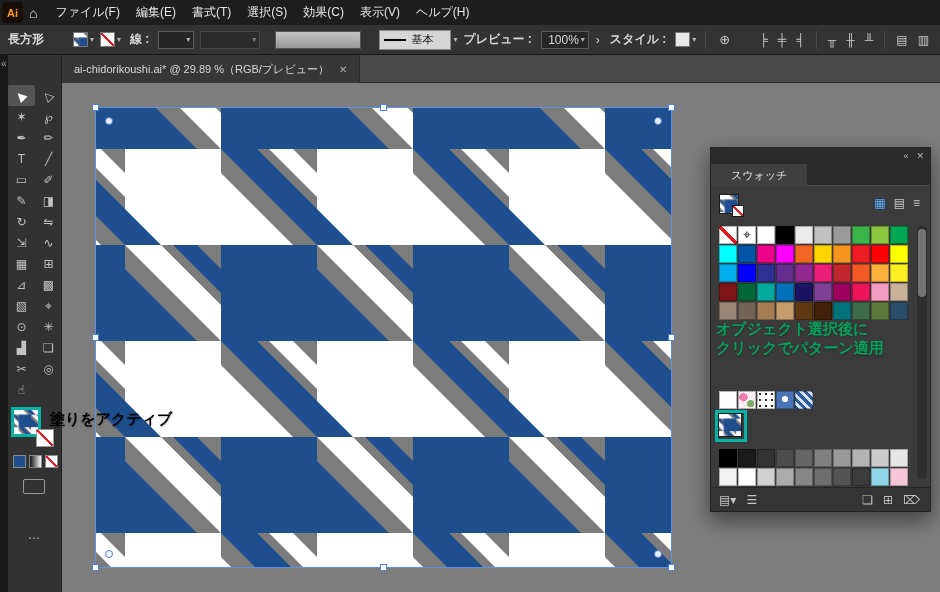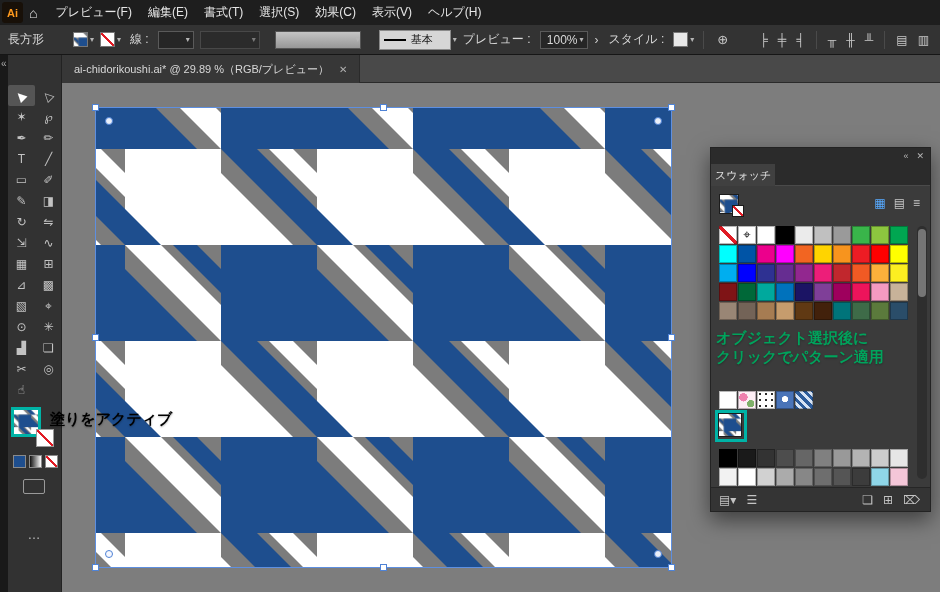--- a/index.html
+++ b/index.html
@@ -14,21 +14,21 @@
            font-weight:bold;font-size:11px;display:flex;align-items:center;justify-content:center;
            border-radius:3px;}
   .home{color:#e3e3e3;font-size:14px;margin-right:10px;cursor:default;}
   .menu-items{display:flex;height:100%;align-items:center;}
   .menu-item{color:#e6e6e6;font-size:12px;padding:0 8px;line-height:25px;cursor:default;}
 
   
   .controlbar{position:absolute;left:0;top:25px;width:940px;height:30px;background:#333333;
               border-bottom:1px solid #161616;display:flex;align-items:center;z-index:20;
               color:#d9d9d9;font-size:12px;}
-  .cb-label{margin:0 6px;white-space:nowrap;}
+  .cb-label{margin:0 6px;white-space:nowrap;font-weight:bold;}
   .cb-label.obj{margin-left:8px;margin-right:26px;}
   .chip-wrap{display:flex;align-items:center;margin:0 3px;}
   .chip{width:15px;height:15px;border:1px solid #777;background:#e8e8e8;overflow:hidden;}
   .chip svg{display:block;width:100%;height:100%;}
   .caret{color:#b5b5b5;font-size:8px;margin-left:2px;}
   .redslash{background:
       linear-gradient(to top right, rgba(0,0,0,0) 44%, #e01b24 44%, #e01b24 56%, rgba(0,0,0,0) 56%),#ffffff;}
   .field{display:inline-flex;align-items:center;justify-content:flex-end;height:18px;
          background:#262626;border:1px solid #5a5a5a;padding:0 3px;margin:0 3px;}
   .field.sm{width:36px;}
@@ -90,29 +90,29 @@
   .h.lm{left:-4px;top:50%;margin-top:-4px;} .h.rm{right:-4px;top:50%;margin-top:-4px;}
   .h.bl{left:-4px;bottom:-4px;} .h.bm{left:50%;margin-left:-4px;bottom:-4px;} .h.br{right:-4px;bottom:-4px;}
   .c{position:absolute;width:8px;height:8px;border-radius:50%;border:1px solid #4f83d6;
      background:rgba(245,248,255,.95);}
   .c.tl{left:9px;top:9px;} .c.tr{right:9px;top:9px;} .c.bl{left:9px;bottom:9px;} .c.br{right:9px;bottom:9px;}
 
   
   .note{position:absolute;font-weight:bold;font-size:15px;color:#00a35c;z-index:45;
         text-shadow:0 1px 2px rgba(0,0,0,.3);white-space:nowrap;}
   .note-fill{left:50px;top:410px;}
-  .note-panel{left:716px;top:329px;line-height:19px;font-family:Liberation Serif, serif;}
+  .note-panel{left:716px;top:319px;line-height:19px;}
 
   
   .panel{position:absolute;left:710px;top:147px;width:221px;height:365px;background:#3b3b3b;
          border:1px solid #232323;box-shadow:0 8px 20px rgba(0,0,0,.5);z-index:30;}
   .panel-top{height:16px;background:#2b2b2b;display:flex;justify-content:flex-end;gap:8px;
              align-items:center;padding:0 6px;color:#b5b5b5;font-size:9px;}
   .panel-tabs{height:22px;background:#2b2b2b;border-bottom:1px solid #4a4a4a;}
-  .ptab{display:inline-block;height:22px;line-height:22px;padding:0 4px;background:#404040;
+  .ptab{display:inline-block;height:22px;line-height:22px;padding:0 20px;background:#404040;
         color:#e5e5e5;font-size:11px;}
   .panel-body{position:absolute;left:0;top:38px;right:0;bottom:24px;background:#3b3b3b;overflow:hidden;}
   .cur-row{position:absolute;left:8px;top:6px;right:8px;height:28px;}
   .cur-fill{position:absolute;left:0;top:2px;width:20px;height:20px;border:1px solid #1c1c1c;overflow:hidden;}
   .cur-fill svg{display:block;width:100%;height:100%;}
   .cur-stroke{position:absolute;left:13px;top:13px;width:12px;height:12px;border:1px solid #1c1c1c;}
   .view-icons{position:absolute;right:2px;top:4px;display:flex;gap:8px;color:#c8c8c8;font-size:12px;}
   .view-icons .vi.active{color:#57aaff;}
   .swgrid{position:absolute;left:8px;}
   .swgrid.colors{top:40px;}
@@ -163,21 +163,21 @@
         <use href="#chid-motif" fill="#1e4e8e" transform="translate(-96,-96)"></use>
       </pattern>
       <pattern id="chid-sm" href="#chid" patternTransform="scale(0.13) translate(-60,-60)"></pattern>
     </defs>
   </svg>
 
   <div class="menubar">
     <div class="ai-logo">Ai</div>
     <div class="home">⌂</div>
     <div class="menu-items">
-        <span class="menu-item">プレビュー(F)</span>
+        <span class="menu-item">ファイル(F)</span>
         <span class="menu-item">編集(E)</span>
         <span class="menu-item">書式(T)</span>
         <span class="menu-item">選択(S)</span>
         <span class="menu-item">効果(C)</span>
         <span class="menu-item">表示(V)</span>
         <span class="menu-item">ヘルプ(H)</span>
       </div>
   </div>
 
   <div class="controlbar">

